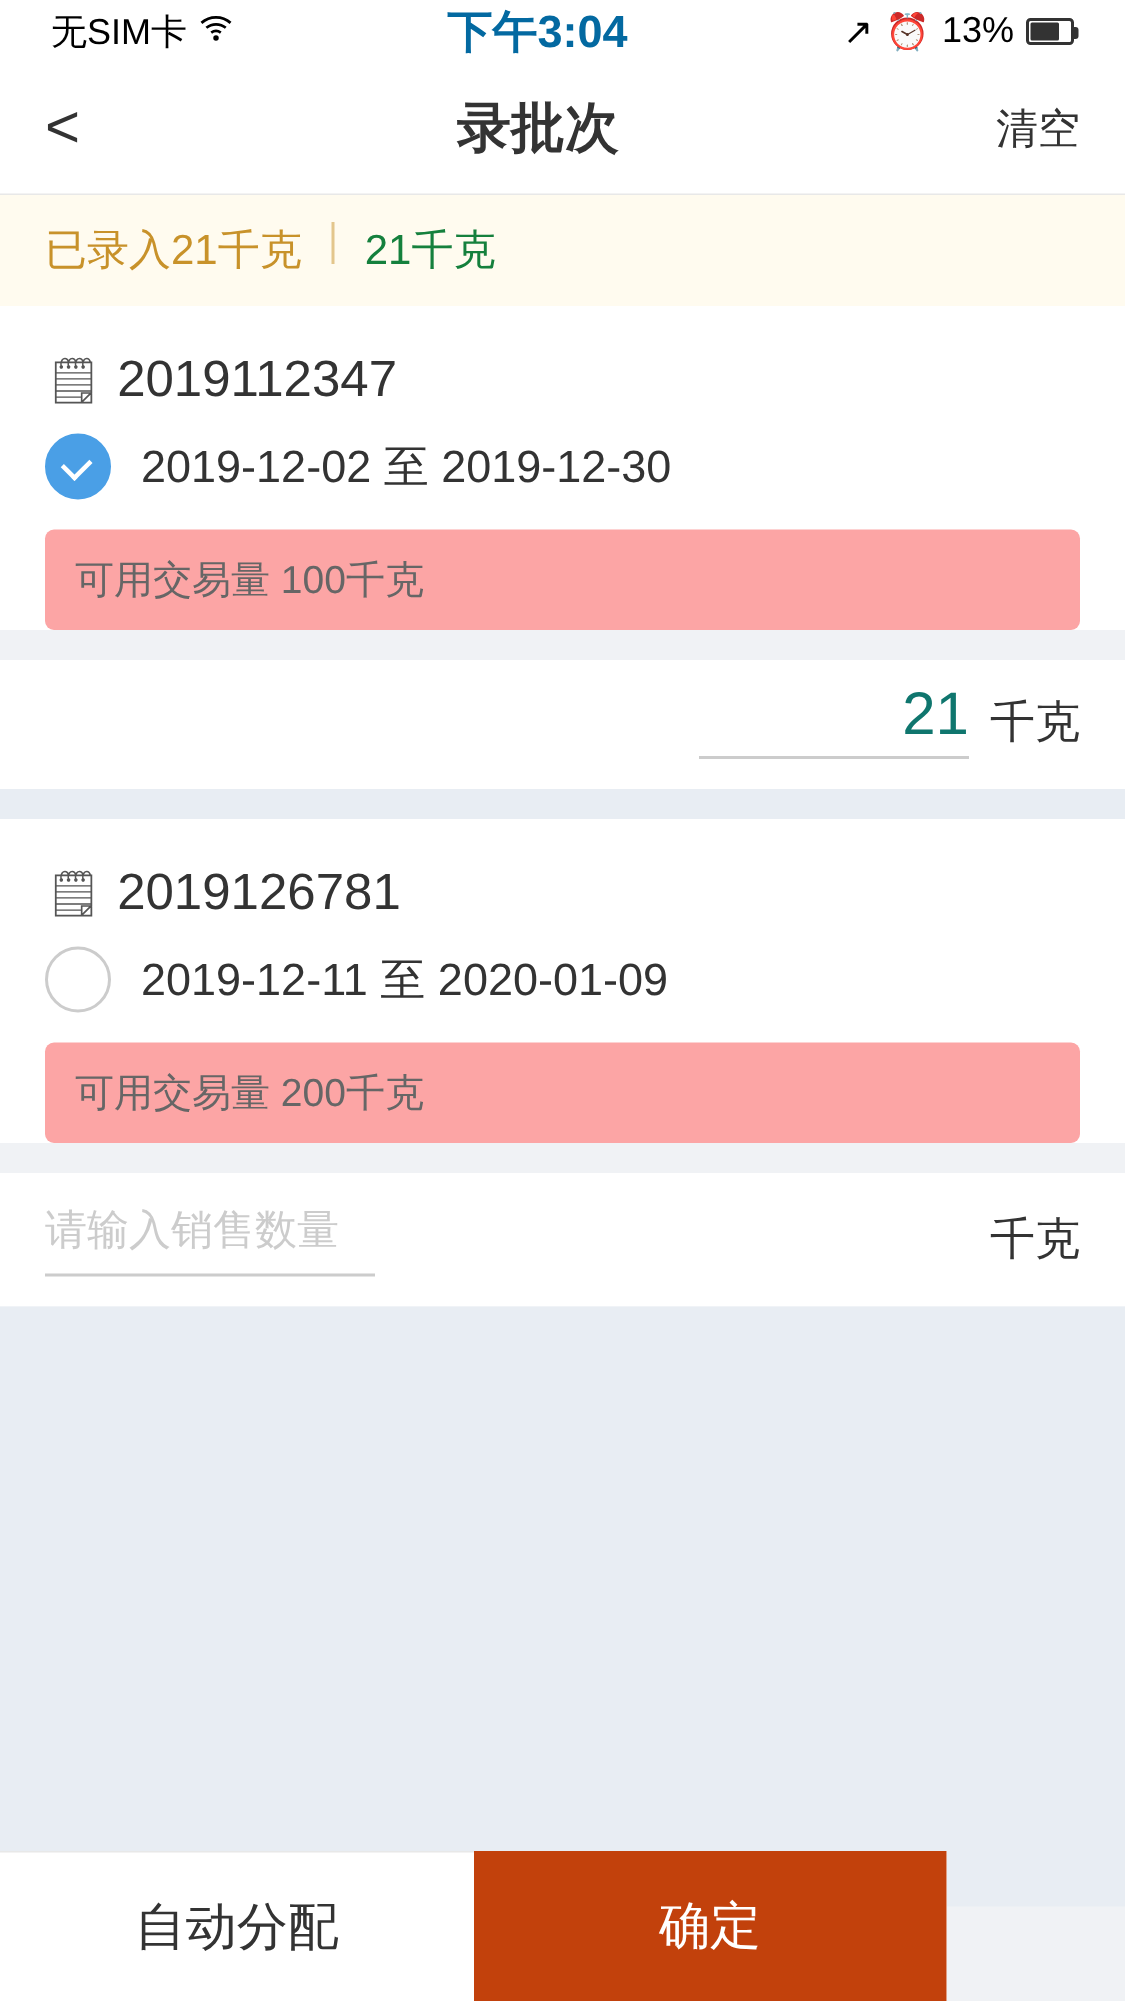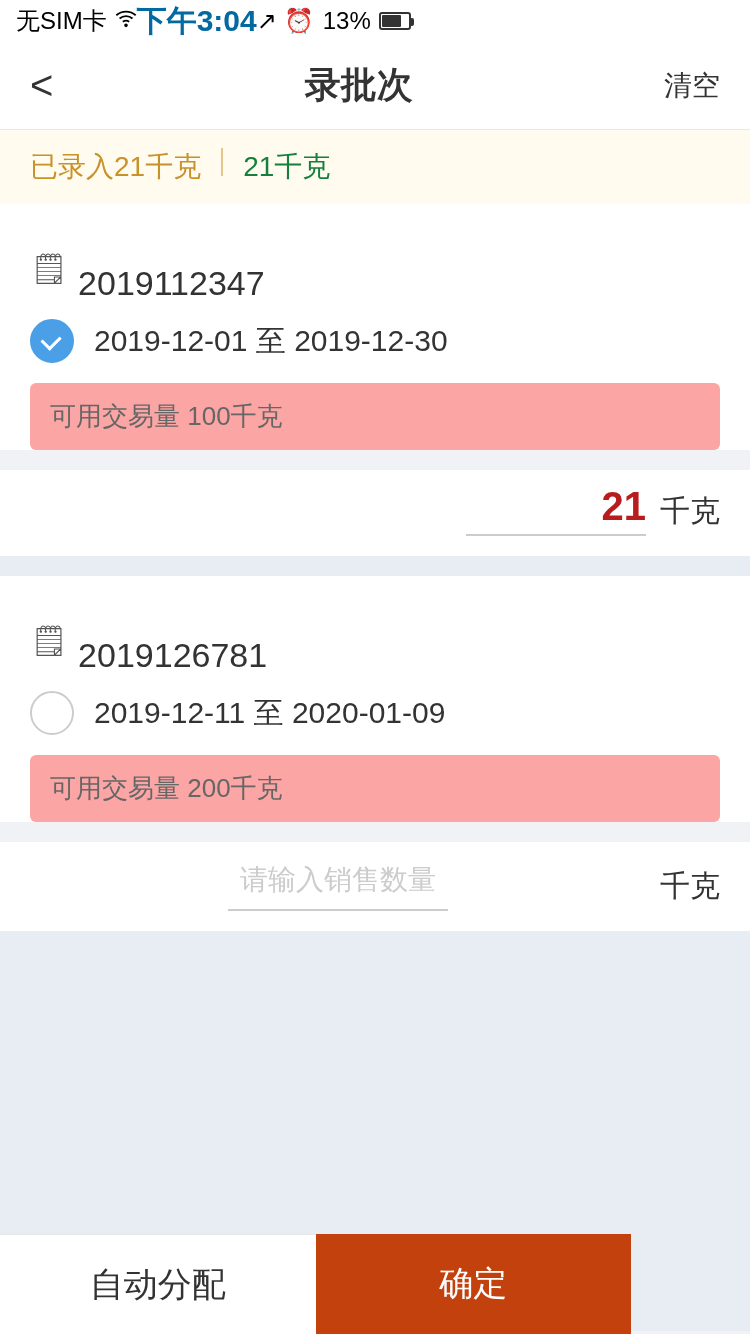--- a/index.html
+++ b/index.html
@@ -12,22 +12,22 @@
       overflow-x: hidden;
     }
 
     
     .status-bar {
       width: 750px;
       height: 42px;
       background: #fff;
       display: flex;
       align-items: center;
-      justify-content: flex-start;
-      padding: 0 16px;
+      justify-content: space-between;
+      padding: 0 34px;
       font-size: 26px;
     }
     .status-left {
       display: flex;
       align-items: center;
       gap: 8px;
       font-size: 24px;
       color: #000;
     }
     .status-center {
@@ -108,21 +108,20 @@
       margin-bottom: 16px;
     }
     .batch-icon {
       font-size: 30px;
       color: #555;
     }
     .batch-number {
       font-size: 34px;
       color: #333;
       font-weight: 500;
-      margin-top: 30px;
     }
     .card-row {
       display: flex;
       align-items: center;
       gap: 20px;
       margin-bottom: 20px;
     }
     .radio-circle {
       width: 44px;
       height: 44px;
@@ -211,34 +210,34 @@
       background: #fff;
       gap: 14px;
     }
     .quantity-line-inner {
       display: flex;
       flex-direction: column;
       align-items: flex-end;
     }
     .quantity-number {
       font-size: 40px;
-      color: #b91c1c;
-      font-weight: 700;
+      color: #0f766e;
+      font-weight: 400;
       line-height: 1;
     }
     .quantity-underline {
       width: 180px;
       height: 2px;
       background: #ccc;
       margin-top: 8px;
     }
     .input-placeholder-row {
       display: flex;
       flex-direction: column;
-      align-items: center;
+      align-items: flex-start;
       flex: 1;
     }
     .placeholder-text {
       font-size: 28px;
       color: #ccc;
       line-height: 1.6;
     }
     .placeholder-underline {
       width: 220px;
       height: 2px;
@@ -285,21 +284,21 @@
   <span class="info-amount">21千克</span>
 </div>
 
 <div class="card">
   <div class="card-header">
     <span class="batch-icon">🗒</span>
     <span class="batch-number">2019112347</span>
   </div>
   <div class="card-row">
     <div class="radio-circle checked"></div>
-    <span class="date-range">2019-12-01 至 2019-12-30</span>
+    <span class="date-range">2019-12-02 至 2019-12-30</span>
   </div>
   <div class="available-box">可用交易量 100千克</div>
 </div>
 <div class="quantity-input-line" style="background:#fff;">
   <div class="quantity-line-inner">
     <span class="quantity-number">21</span>
     <div class="quantity-underline"></div>
   </div>
   <span class="quantity-unit" style="font-size:30px;color:#333;padding-bottom:4px;">千克</span>
 </div>

